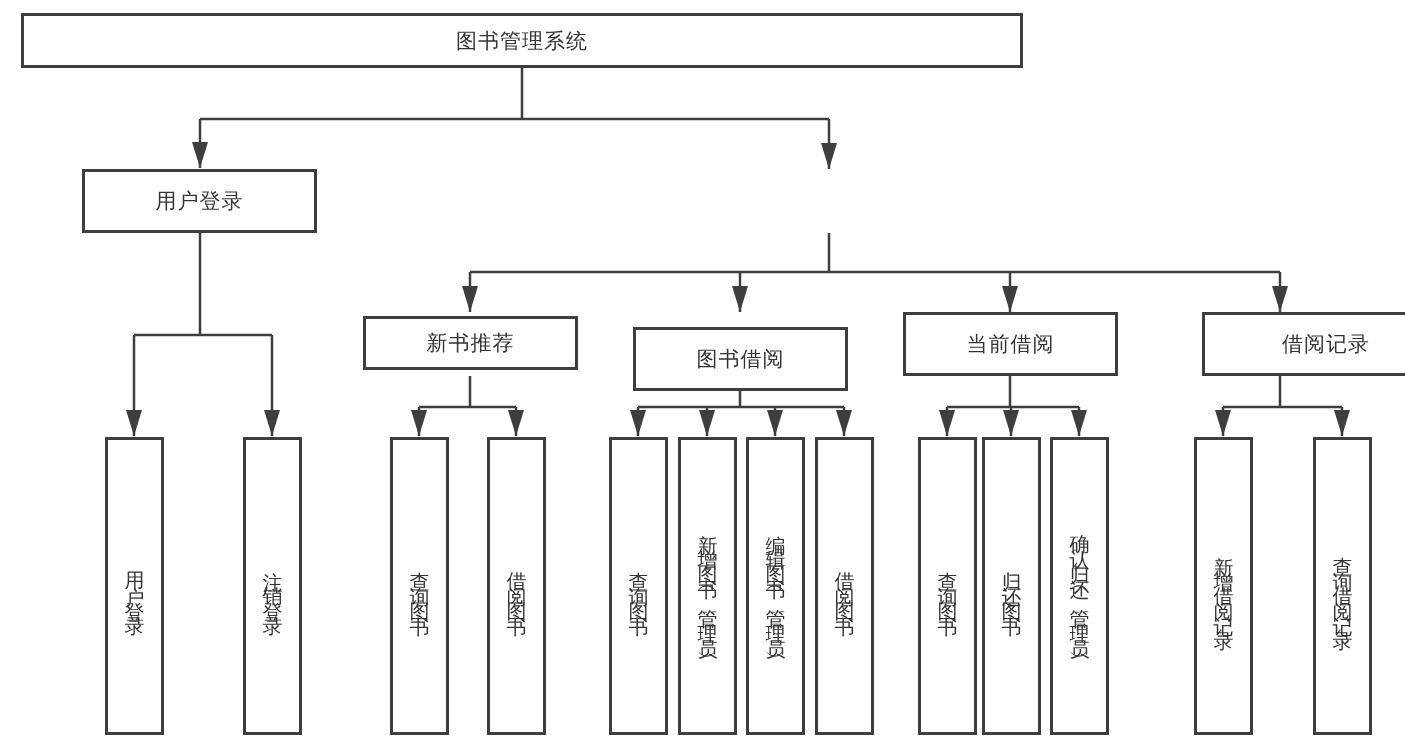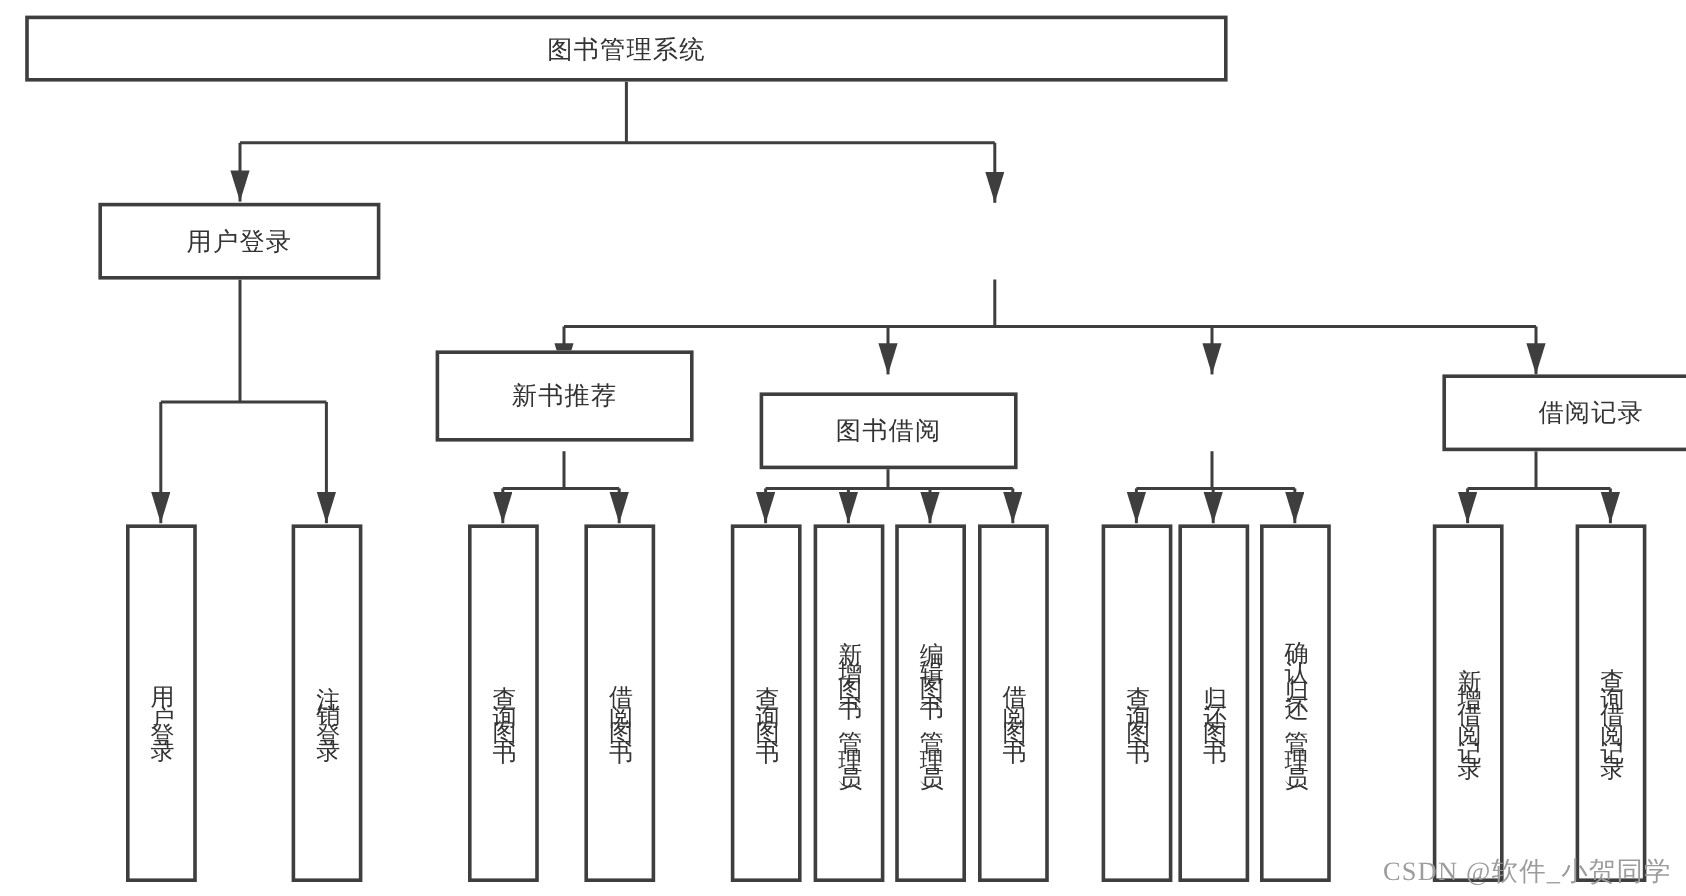--- a/index.html
+++ b/index.html
@@ -6,21 +6,21 @@
     --color-line:#3e3e3e;
     --color-text:#333333;
     --color-background:#ffffff;
     --color-watermark:#9c9c9c;
   }
   html,body{margin:0;padding:0;background:var(--color-background);}
   .canvas{
     position:relative;
     width:1405px;height:747px;
     background:var(--color-background);
-    font-family:Liberation Serif, serif;
+    font-family:Liberation Sans, sans-serif;
     overflow:hidden;
   }
   .connectors{position:absolute;left:0;top:0;z-index:1;}
   .connectors path,.connectors line{stroke:var(--color-line);stroke-width:2.5;fill:none;}
   .arrowhead{fill:var(--color-line);stroke:none;}
   .node{
     position:absolute;
     box-sizing:border-box;
     border:3px solid var(--color-line);
     background:var(--color-background);
@@ -92,22 +92,23 @@
 
     <path d="M1280,376 L1280,407 M1223,407 L1342,407"></path>
     <line x1="1223" y1="407" x2="1223" y2="436" marker-end="url(#arrow)"></line>
     <line x1="1342" y1="407" x2="1342" y2="436" marker-end="url(#arrow)"></line>
   </svg>
 
   <div class="node" style="left:21px;top:13px;width:1002px;height:55px">图书管理系统</div>
 
   <div class="node" style="left:82px;top:169px;width:235px;height:64px">用户登录</div>
 
-  <div class="node" style="left:363px;top:292px;width:215px;height:76px">新书推荐</div>
+  <div class="node" style="left:363px;top:316px;width:215px;height:54px">新书推荐</div>
   <div class="node" style="left:633px;top:327px;width:215px;height:64px">图书借阅</div>
+  <div class="node" style="left:903px;top:312px;width:215px;height:64px">当前借阅</div>
   <div class="node" style="left:1202px;top:312px;width:248px;height:64px">借阅记录</div>
 
   <div class="node leaf" style="left:105px;top:437px;width:59px;height:298px">
     <span>用户登录</span>
   </div>
   <div class="node leaf" style="left:243px;top:437px;width:59px;height:298px">
     <span>注销登录</span>
   </div>
 
   <div class="node leaf" style="left:390px;top:437px;width:59px;height:298px">
@@ -140,15 +141,14 @@
     <span>确认归还（管理员）</span>
   </div>
 
   <div class="node leaf" style="left:1194px;top:437px;width:59px;height:298px">
     <span>新增借阅记录</span>
   </div>
   <div class="node leaf" style="left:1313px;top:437px;width:59px;height:298px">
     <span>查询借阅记录</span>
   </div>
 
-  <div class="watermark">CSDN @软件_小贺同学</div>
 
 </div>
 
 </body></html>

